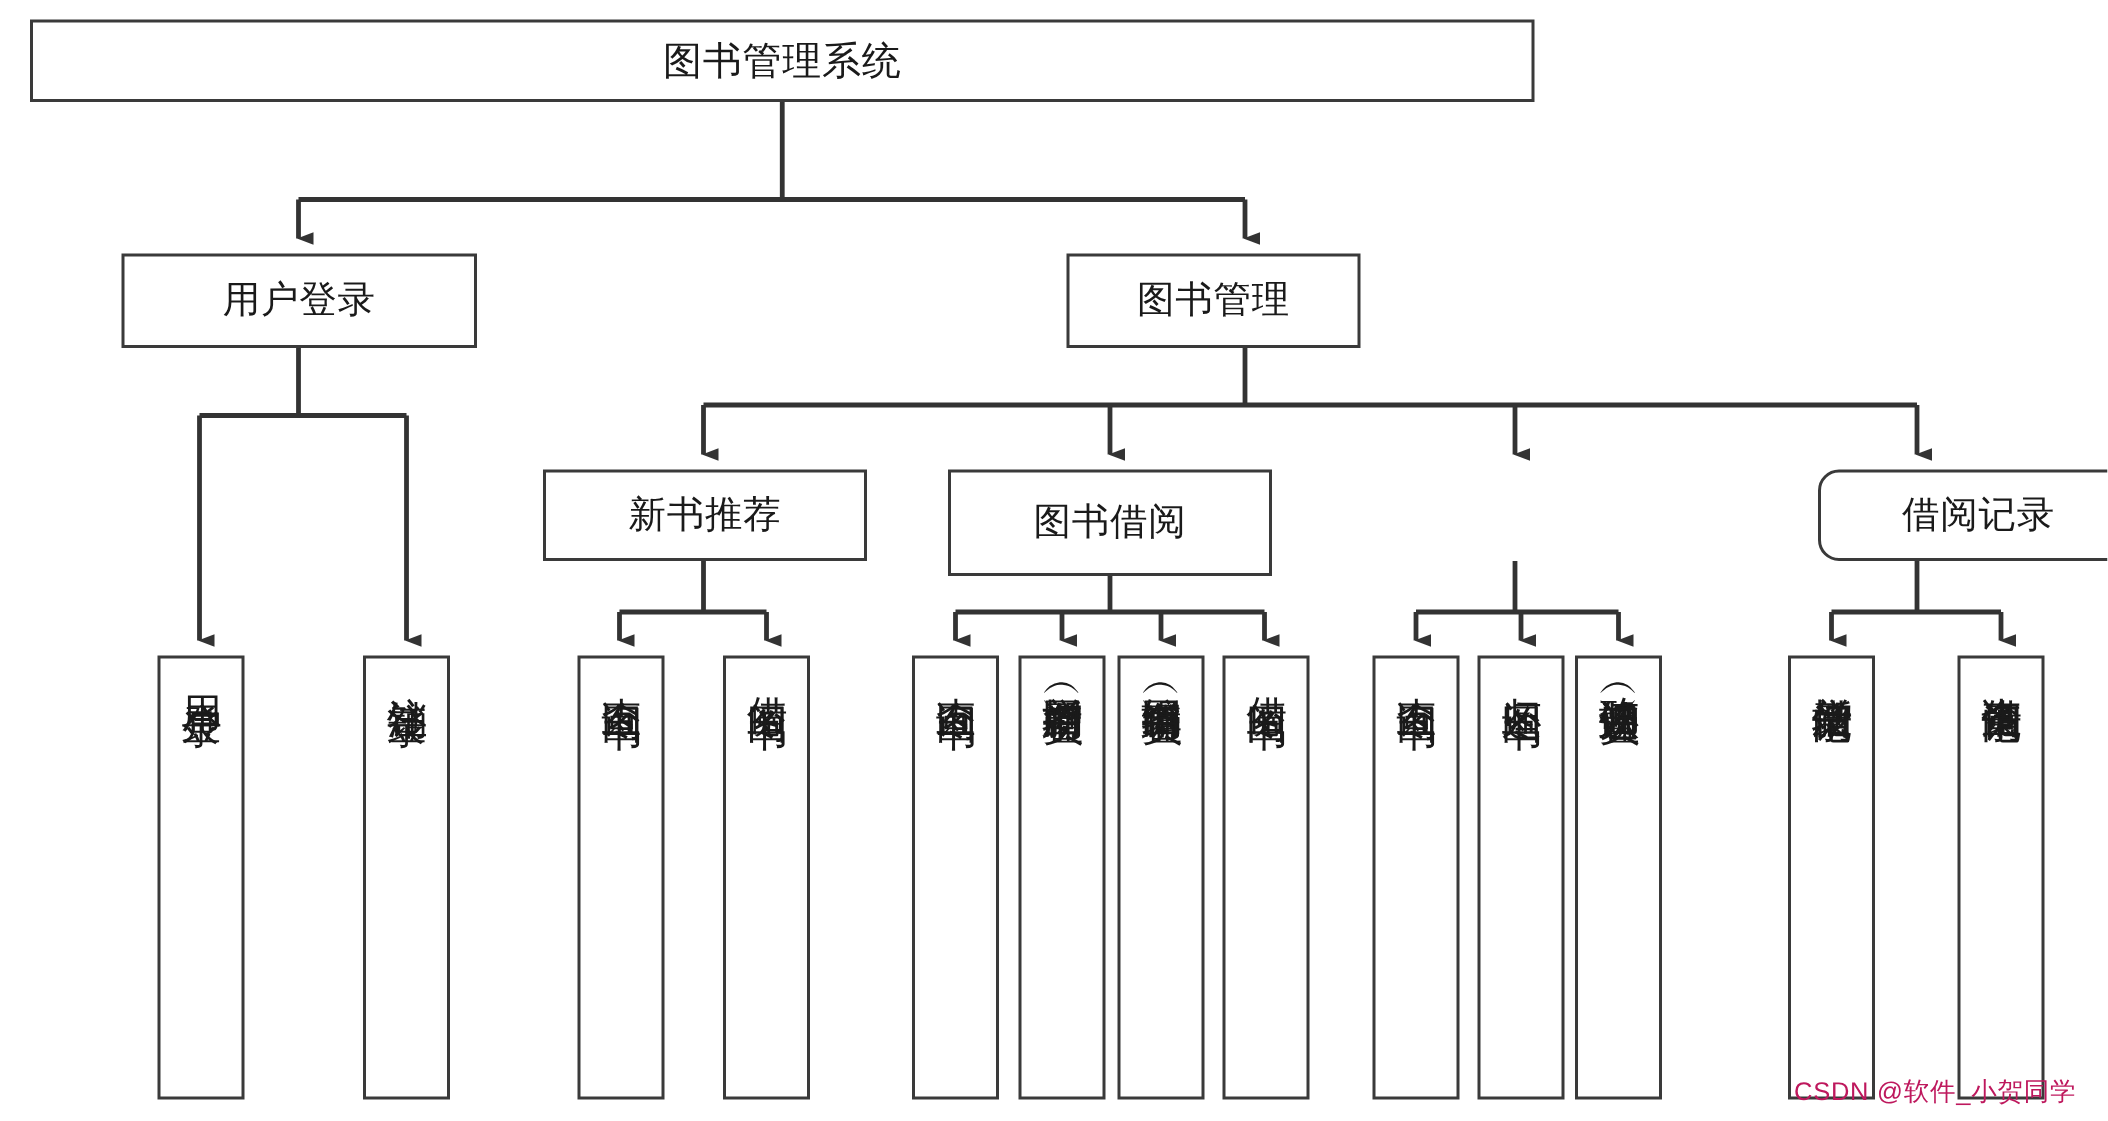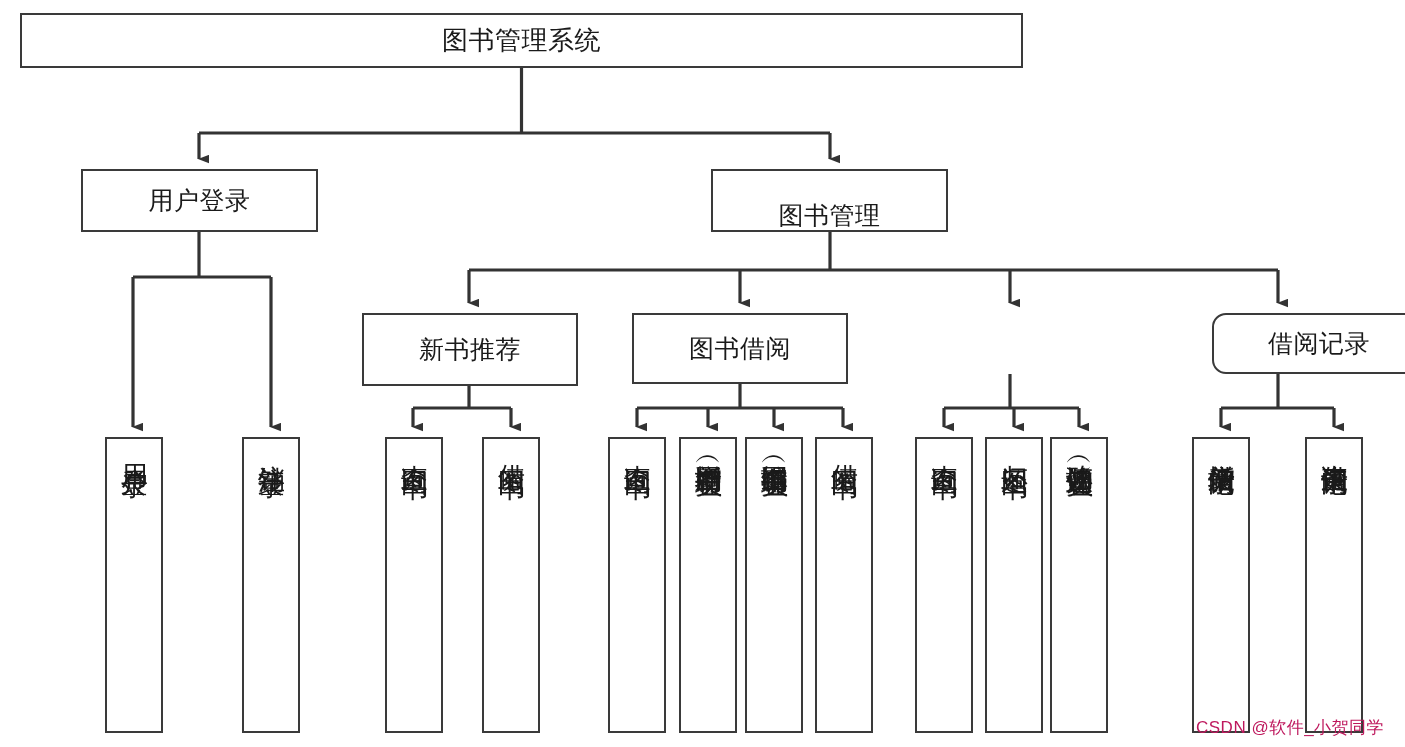--- a/index.html
+++ b/index.html
@@ -130,25 +130,25 @@
     </g>
   </svg>
 
   <div class="node horizontal root" style="left:20px; top:13px; width:1003px; height:55px;">
     <span class="label">图书管理系统</span>
   </div>
 
   <div class="node horizontal" style="left:81px; top:169px; width:237px; height:63px;">
     <span class="label">用户登录</span>
   </div>
-  <div class="node horizontal" style="left:711px; top:169px; width:237px; height:63px;align-items:flex-end;">
+  <div class="node horizontal" style="left:711px; top:169px; width:196px; height:63px;">
     <span class="label">图书管理</span>
   </div>
 
-  <div class="node horizontal" style="left:362px; top:313px; width:216px; height:73px;">
+  <div class="node horizontal" style="left:362px; top:313px; width:216px; height:61px;">
     <span class="label">新书推荐</span>
   </div>
   <div class="node horizontal" style="left:632px; top:313px; width:216px; height:71px;">
     <span class="label">图书借阅</span>
   </div>
   <div class="node horizontal" style="left:1212px; top:313px; width:214px; height:61px;border-radius:14px;">
     <span class="label">借阅记录</span>
   </div>
 
   <div class="node vertical" style="left:105px; top:437px; width:58px; height:296px;">

